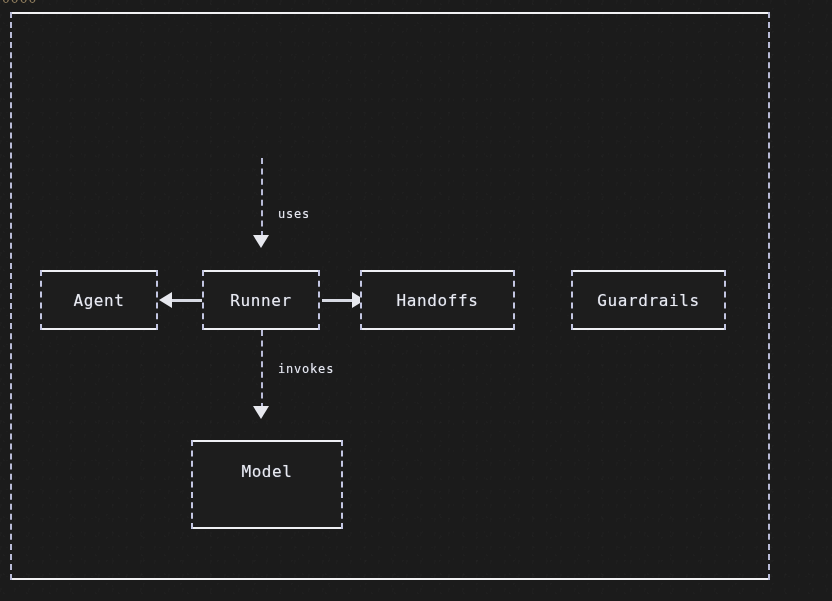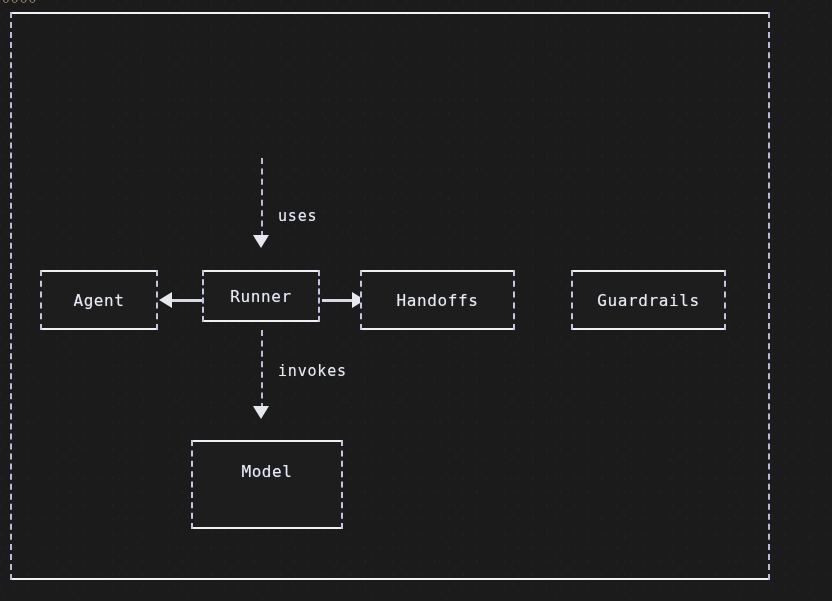--- a/index.html
+++ b/index.html
@@ -147,21 +147,21 @@
     height: 0;
     border-top: 8px solid transparent;
     border-bottom: 8px solid transparent;
     border-left: 13px solid #e7e8ee;
   }
 
   
   .edge-label {
     position: absolute;
     color: #e9eaef;
-    font-size: 15px;
+    font-size: 12px;
     letter-spacing: 0.8px;
     white-space: nowrap;
     text-shadow: 0 0 1px rgba(170,180,230,0.5);
   }
 
   
   .watermark {
     position: absolute;
     right: 14px;
     bottom: 22px;
@@ -196,21 +196,21 @@
     <div class="frame-h-top"></div>
     <div class="frame-h-bottom"></div>
     <div class="frame-v-left"></div>
     <div class="frame-v-right"></div>
     <span class="node-label">Agent</span>
   </div>
 
   <div class="hconn" style="left:172px; top:299px; width:30px;"></div>
   <div class="arrow-left" style="left:159px; top:292px;"></div>
 
-  <div class="node" style="left:202px; top:270px; width:118px; height:52px;">
+  <div class="node" style="left:202px; top:270px; width:118px; height:60px;">
     <div class="frame-h-top"></div>
     <div class="frame-h-bottom"></div>
     <div class="frame-v-left"></div>
     <div class="frame-v-right"></div>
     <span class="node-label">Runner</span>
   </div>
 
   <div class="hconn" style="left:322px; top:299px; width:31px;"></div>
   <div class="arrow-right" style="left:352px; top:292px;"></div>
 

